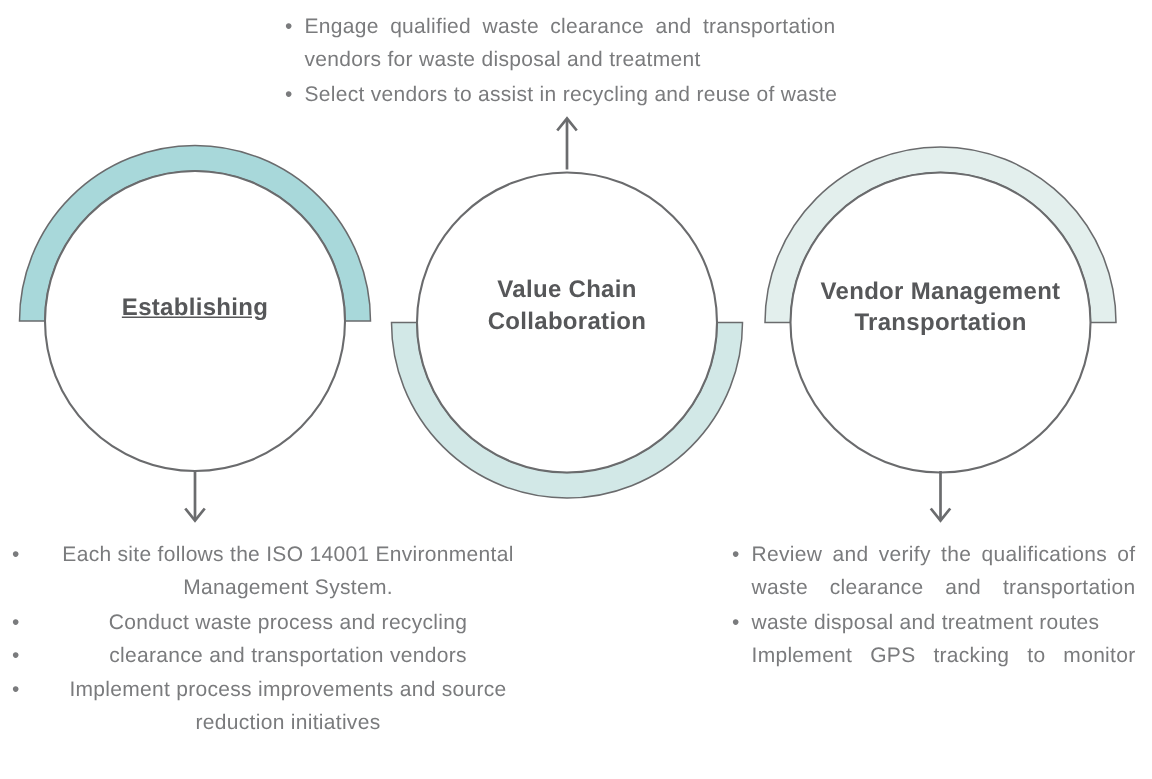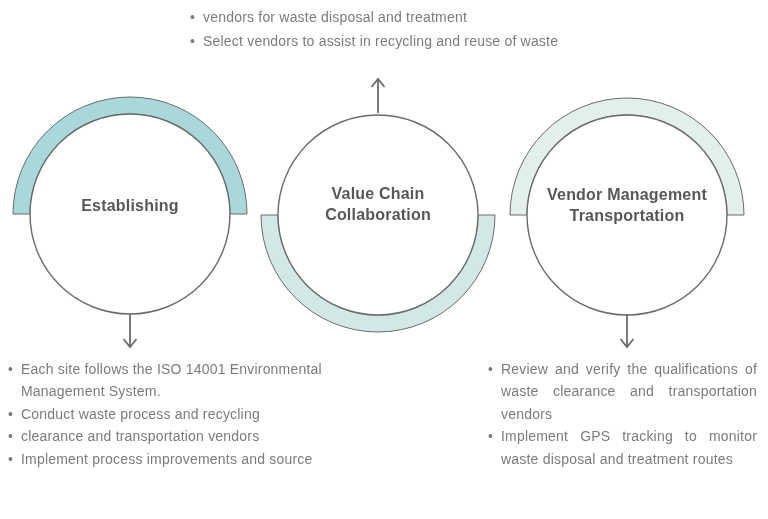--- a/index.html
+++ b/index.html
@@ -16,32 +16,32 @@
 
   .top-list{left:190px;top:7px;}
   .top-list .line{line-height:21.5px;}
   .top-list .dot{line-height:21.5px;}
   .top-list .lines{width:354px;}
   .top-list .bitem{margin-bottom:2px;}
 
   .bl-list{left:8px;top:358px;}
   .bl-list .line{line-height:22.4px;}
   .bl-list .dot{line-height:22.4px;}
-  .bl-list .lines{width:342px;}
+  .bl-list .lines{width:342px;text-align:center;}
 
   .br-list{left:488px;top:358px;}
   .br-list .line{line-height:22.4px;}
   .br-list .dot{line-height:22.4px;}
   .br-list .lines{width:256px;}
 
   
   .circle-title{position:absolute;width:220px;text-align:center;
     font-weight:700;font-size:16px;line-height:20.5px;color:#565759;letter-spacing:0.2px;}
   .circle-title .tline{white-space:nowrap;}
-  .ct-left{left:20px;top:196px;}
+  .ct-left{left:20px;top:196px;text-decoration:underline;}
   .ct-mid{left:268px;top:184px;}
   .ct-right{left:517px;top:185px;text-align:center;}
 </style>
 </head>
 <body>
 
 <div class="stage">
 
   <svg class="shapes" width="768" height="519" viewBox="0 0 768 519">
 
@@ -65,20 +65,21 @@
     <g stroke="#6b6c6e" stroke-width="1.8" fill="none">
       <line x1="627" y1="314" x2="627" y2="346"></line>
       <path d="M 620.5 339 L 627 347 L 633.5 339"></path>
     </g>
   </svg>
 
   <div class="blist top-list">
     <div class="bitem">
       <span class="dot">•</span>
       <div class="lines">
+        <div class="line just">Engage qualified waste clearance and transportation</div>
         <div class="line">vendors for waste disposal and treatment</div>
       </div>
     </div>
     <div class="bitem">
       <span class="dot">•</span>
       <div class="lines">
         <div class="line">Select vendors to assist in recycling and reuse of waste</div>
       </div>
     </div>
   </div>
@@ -112,35 +113,35 @@
     <div class="bitem">
       <span class="dot">•</span>
       <div class="lines">
         <div class="line">clearance and transportation vendors</div>
       </div>
     </div>
     <div class="bitem">
       <span class="dot">•</span>
       <div class="lines">
         <div class="line">Implement process improvements and source</div>
+        <div class="line">reduction initiatives</div>
       </div>
     </div>
   </div>
 
   <div class="blist br-list">
     <div class="bitem">
       <span class="dot">•</span>
       <div class="lines">
         <div class="line just">Review and verify the qualifications of</div>
         <div class="line just">waste clearance and transportation</div>
-        <div class="line">vendors</div>
       </div>
     </div>
     <div class="bitem">
       <span class="dot">•</span>
       <div class="lines">
+        <div class="line">waste disposal and treatment routes</div>
         <div class="line just">Implement GPS tracking to monitor</div>
-        <div class="line">waste disposal and treatment routes</div>
       </div>
     </div>
   </div>
 
 </div>
 
 </body></html>

